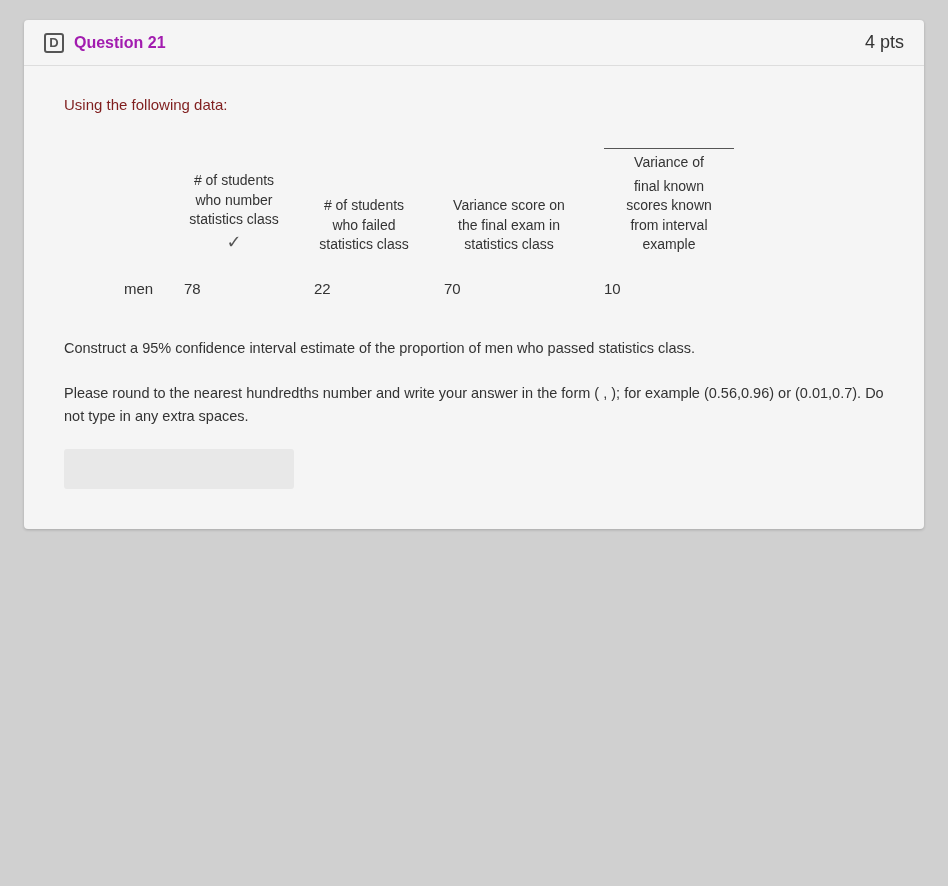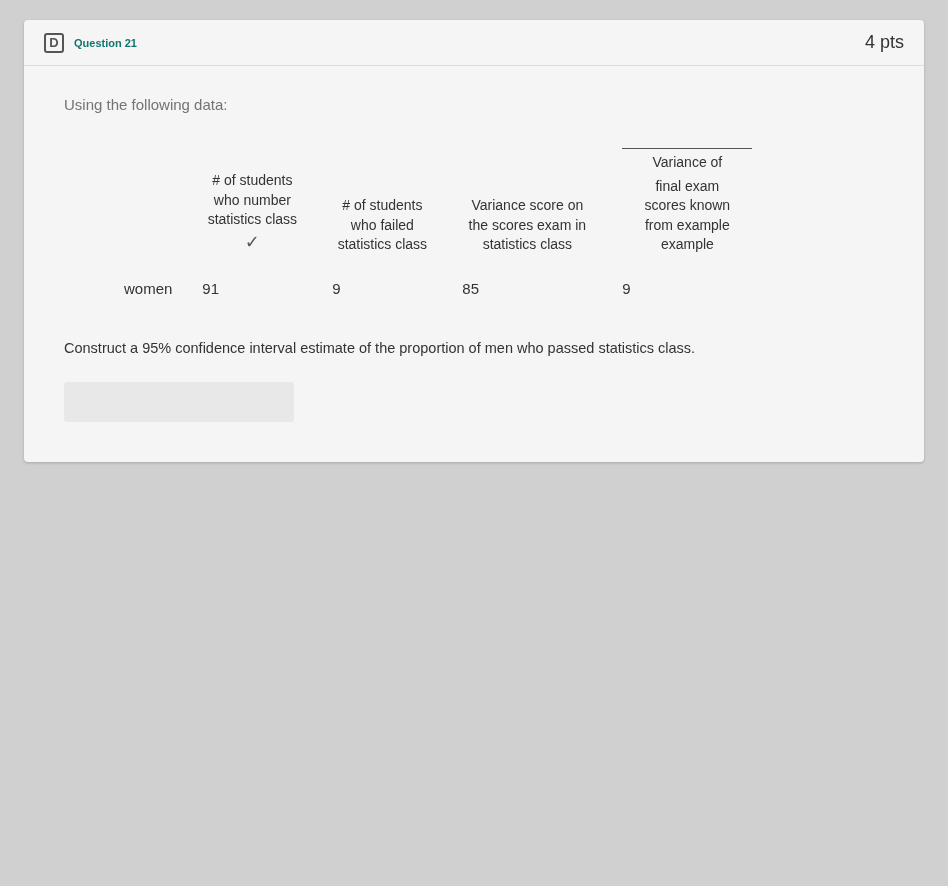--- a/index.html
+++ b/index.html
@@ -45,37 +45,37 @@
       width: 20px;
       height: 20px;
       border: 2px solid #555;
       border-radius: 3px;
       display: flex;
       align-items: center;
       justify-content: center;
     }
 
     .question-title-text {
-      font-size: 11px;
+      font-size: 16px;
       font-weight: 600;
-      color: #0f766e;
+      color: #a21caf;
     }
 
     .question-points {
       font-size: 18px;
       color: #333;
     }
 
     .question-body {
       padding: 30px 40px 40px 40px;
     }
 
     .intro-text {
       font-size: 15px;
-      color: #737373;
+      color: #7f1d1d;
       margin-bottom: 30px;
     }
 
     .data-table-wrapper {
       margin: 20px 0 20px 60px;
     }
 
     .data-table {
       border-collapse: collapse;
       font-size: 14px;
@@ -162,44 +162,45 @@
               <span style="display:block;">statistics class</span>
               <span style="display:block;font-size:18px;color:#555;">✓</span>
             </th>
             <th style="width:130px;">
               <span style="display:block;"># of students</span>
               <span style="display:block;">who failed</span>
               <span style="display:block;">statistics class</span>
             </th>
             <th style="width:160px;">
               <span style="display:block;">Variance score on</span>
-              <span style="display:block;">the scores exam in</span>
+              <span style="display:block;">the final exam in</span>
               <span style="display:block;">statistics class</span>
             </th>
             <th style="width:160px;vertical-align:bottom;">
               <div style="margin-bottom:4px;">
                 <span style="display:block;border-top:1.5px solid #555;width:100%;margin-bottom:4px;"></span>
                 <span style="display:block;">Variance of</span>
               </div>
-              <span style="display:block;">final exam</span>
+              <span style="display:block;">final known</span>
               <span style="display:block;">scores known</span>
-              <span style="display:block;">from example</span>
+              <span style="display:block;">from interval</span>
               <span style="display:block;">example</span>
             </th>
           </tr>
         </thead>
         <tbody>
           <tr>
-            <td class="row-label">women</td>
-            <td>91</td>
-            <td>9</td>
-            <td>85</td>
-            <td>9</td>
+            <td class="row-label">men</td>
+            <td>78</td>
+            <td>22</td>
+            <td>70</td>
+            <td>10</td>
           </tr>
         </tbody>
       </table>
     </div>
 
     <p class="task-text">Construct a 95% confidence interval estimate of the proportion of men who passed statistics class.</p>
+    <p class="instruction-text">Please round to the nearest hundredths number and write your answer in the form ( ,  ); for example (0.56,0.96) or (0.01,0.7). Do not type in any extra spaces.</p>
 
     <input type="text" class="answer-input" placeholder="" style="">
   </div>
 </div>
 
 </body></html>

